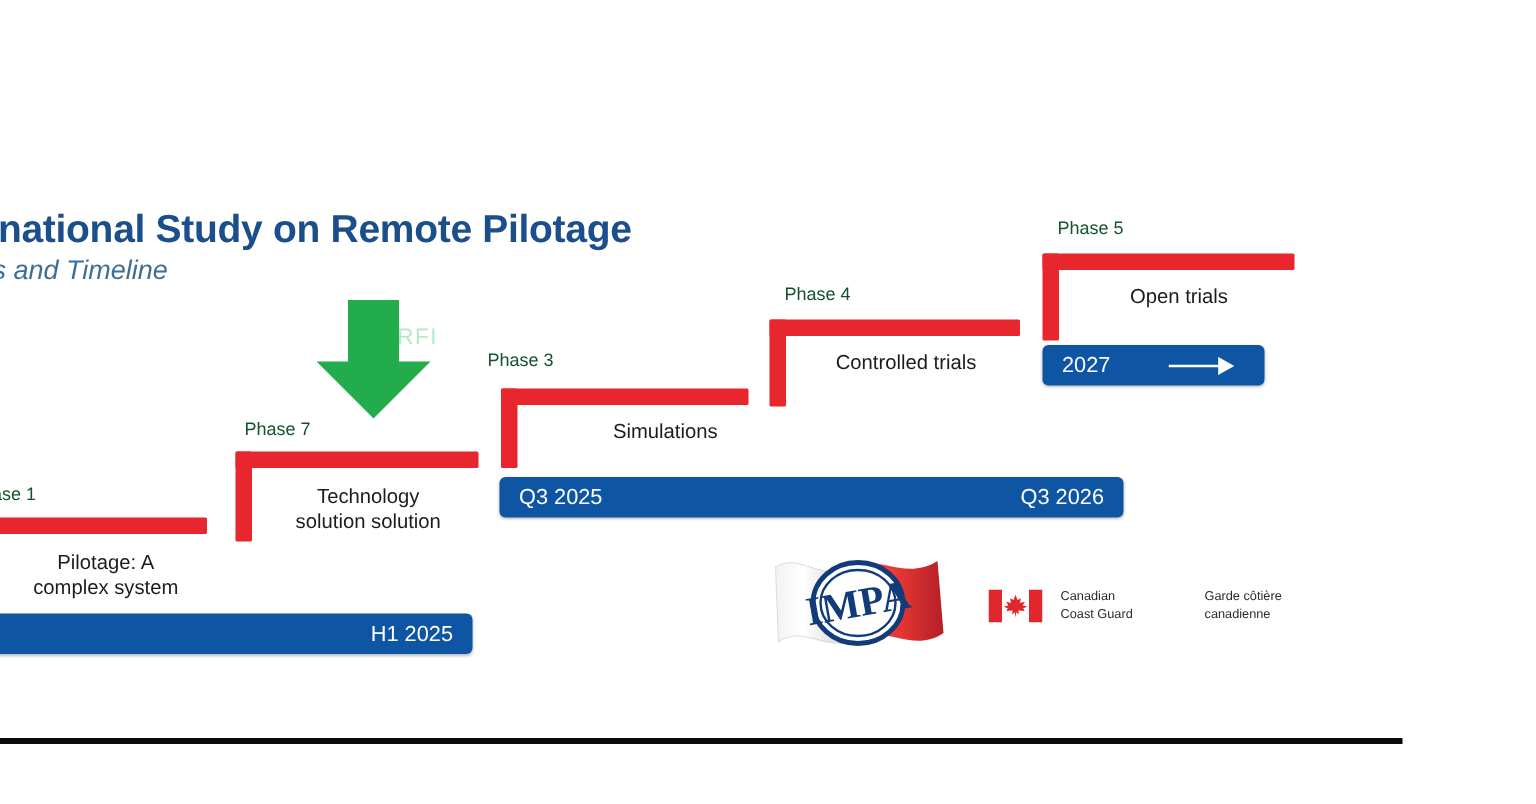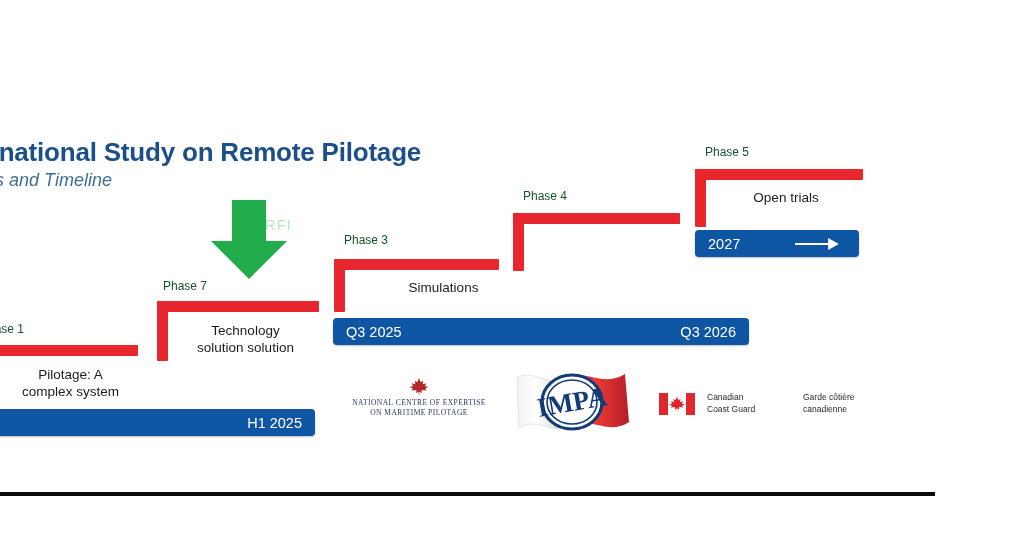--- a/index.html
+++ b/index.html
@@ -145,28 +145,29 @@
   <div class="bracket-h" style="left:-8px; top:345px; width:146px;"></div>
   <div class="phase-desc" style="left:-12px; top:367px; width:165px;">Pilotage: A
 complex system</div>
 
   <div class="phase-label" style="left:163px; top:279px;">Phase 7</div>
   <div class="bracket-h" style="left:157px; top:301px; width:162px;"></div>
   <div class="bracket-v" style="left:157px; top:301px; height:60px;"></div>
   <div class="phase-desc" style="left:168px; top:323px; width:155px;">Technology
 solution solution</div>
 
-  <div class="phase-label" style="left:344px; top:233px;text-align:right;">Phase 3</div>
+  <div class="phase-label" style="left:325px; top:233px;text-align:right;">Phase 3</div>
   <div class="bracket-h" style="left:334px; top:259px; width:165px;"></div>
   <div class="bracket-v" style="left:334px; top:259px; height:53px;"></div>
   <div class="phase-desc" style="left:366px; top:280px; width:155px;">Simulations</div>
 
   <div class="phase-label" style="left:523px; top:189px;">Phase 4</div>
   <div class="bracket-h" style="left:513px; top:213px; width:167px;"></div>
   <div class="bracket-v" style="left:513px; top:213px; height:58px;"></div>
+  <div class="phase-desc" style="left:525px; top:234px; width:158px;">Controlled trials</div>
 
   <div class="phase-label" style="left:705px; top:145px;">Phase 5</div>
   <div class="bracket-h" style="left:695px; top:169px; width:168px;"></div>
   <div class="bracket-v" style="left:695px; top:169px; height:58px;"></div>
   <div class="phase-desc" style="left:707px; top:190px; width:158px;">Open trials</div>
 
   <div class="rfi-wrap">
     <svg width="86" height="86" viewBox="0 0 86 86">
       <polygon points="26,4 60,4 60,45 81,45 43,83 5,45 26,45" fill="#22ac4b"></polygon>
     </svg>
@@ -176,34 +177,27 @@
   <div class="time-bar" style="left:-10px; top:409px; width:325px;">
     <span class="lbl-left"></span>
     <span class="lbl-right">H1 2025</span>
   </div>
 
   <div class="time-bar" style="left:333px; top:318px; width:416px;">
     <span class="lbl-left">Q3 2025</span>
     <span class="lbl-right">Q3 2026</span>
   </div>
 
-  <div class="time-bar" style="left:695px; top:230px; width:164px;">
+  <div class="time-bar" style="left:695px; top:230px; width:148px;">
     <span class="lbl-left">2027</span>
     <svg class="bar-arrow" width="48" height="12" viewBox="0 0 48 12">
       <path d="M0 6 H40 M34 1.5 L42 6 L34 10.5 Z" stroke="#ffffff" stroke-width="1.8" fill="#ffffff"></path>
     </svg>
   </div>
 
-  <div class="logo-nce">
-    <svg class="nce-maple" width="20" height="18" viewBox="0 0 20 18">
-      <path d="M10 0 L11.6 4.1 L14.3 2.9 L13.6 6.2 L17.4 5.3 L15.8 8.1 L19.3 9.1 L16.2 10.6 L17.4 12.6 L12.6 12.1 L12.9 15.2 L10.6 13.5 L10 18 L9.4 13.5 L7.1 15.2 L7.4 12.1 L2.6 12.6 L3.8 10.6 L0.7 9.1 L4.2 8.1 L2.6 5.3 L6.4 6.2 L5.7 2.9 L8.4 4.1 Z" fill="#b3282d"></path>
-    </svg>
-    <div class="nce-line">NATIONAL CENTRE OF EXPERTISE</div>
-    <div class="nce-line">ON MARITIME PILOTAGE</div>
-  </div>
 
   <div class="logo-impa">
     <svg width="122" height="72" viewBox="0 0 122 72">
       <defs>
         <linearGradient id="whitewave" x1="0" y1="0" x2="1" y2="0">
           <stop offset="0%" stop-color="#f2f2f2"></stop>
           <stop offset="35%" stop-color="#ffffff"></stop>
           <stop offset="70%" stop-color="#e2e2e2"></stop>
           <stop offset="100%" stop-color="#fbfbfb"></stop>
         </linearGradient>

